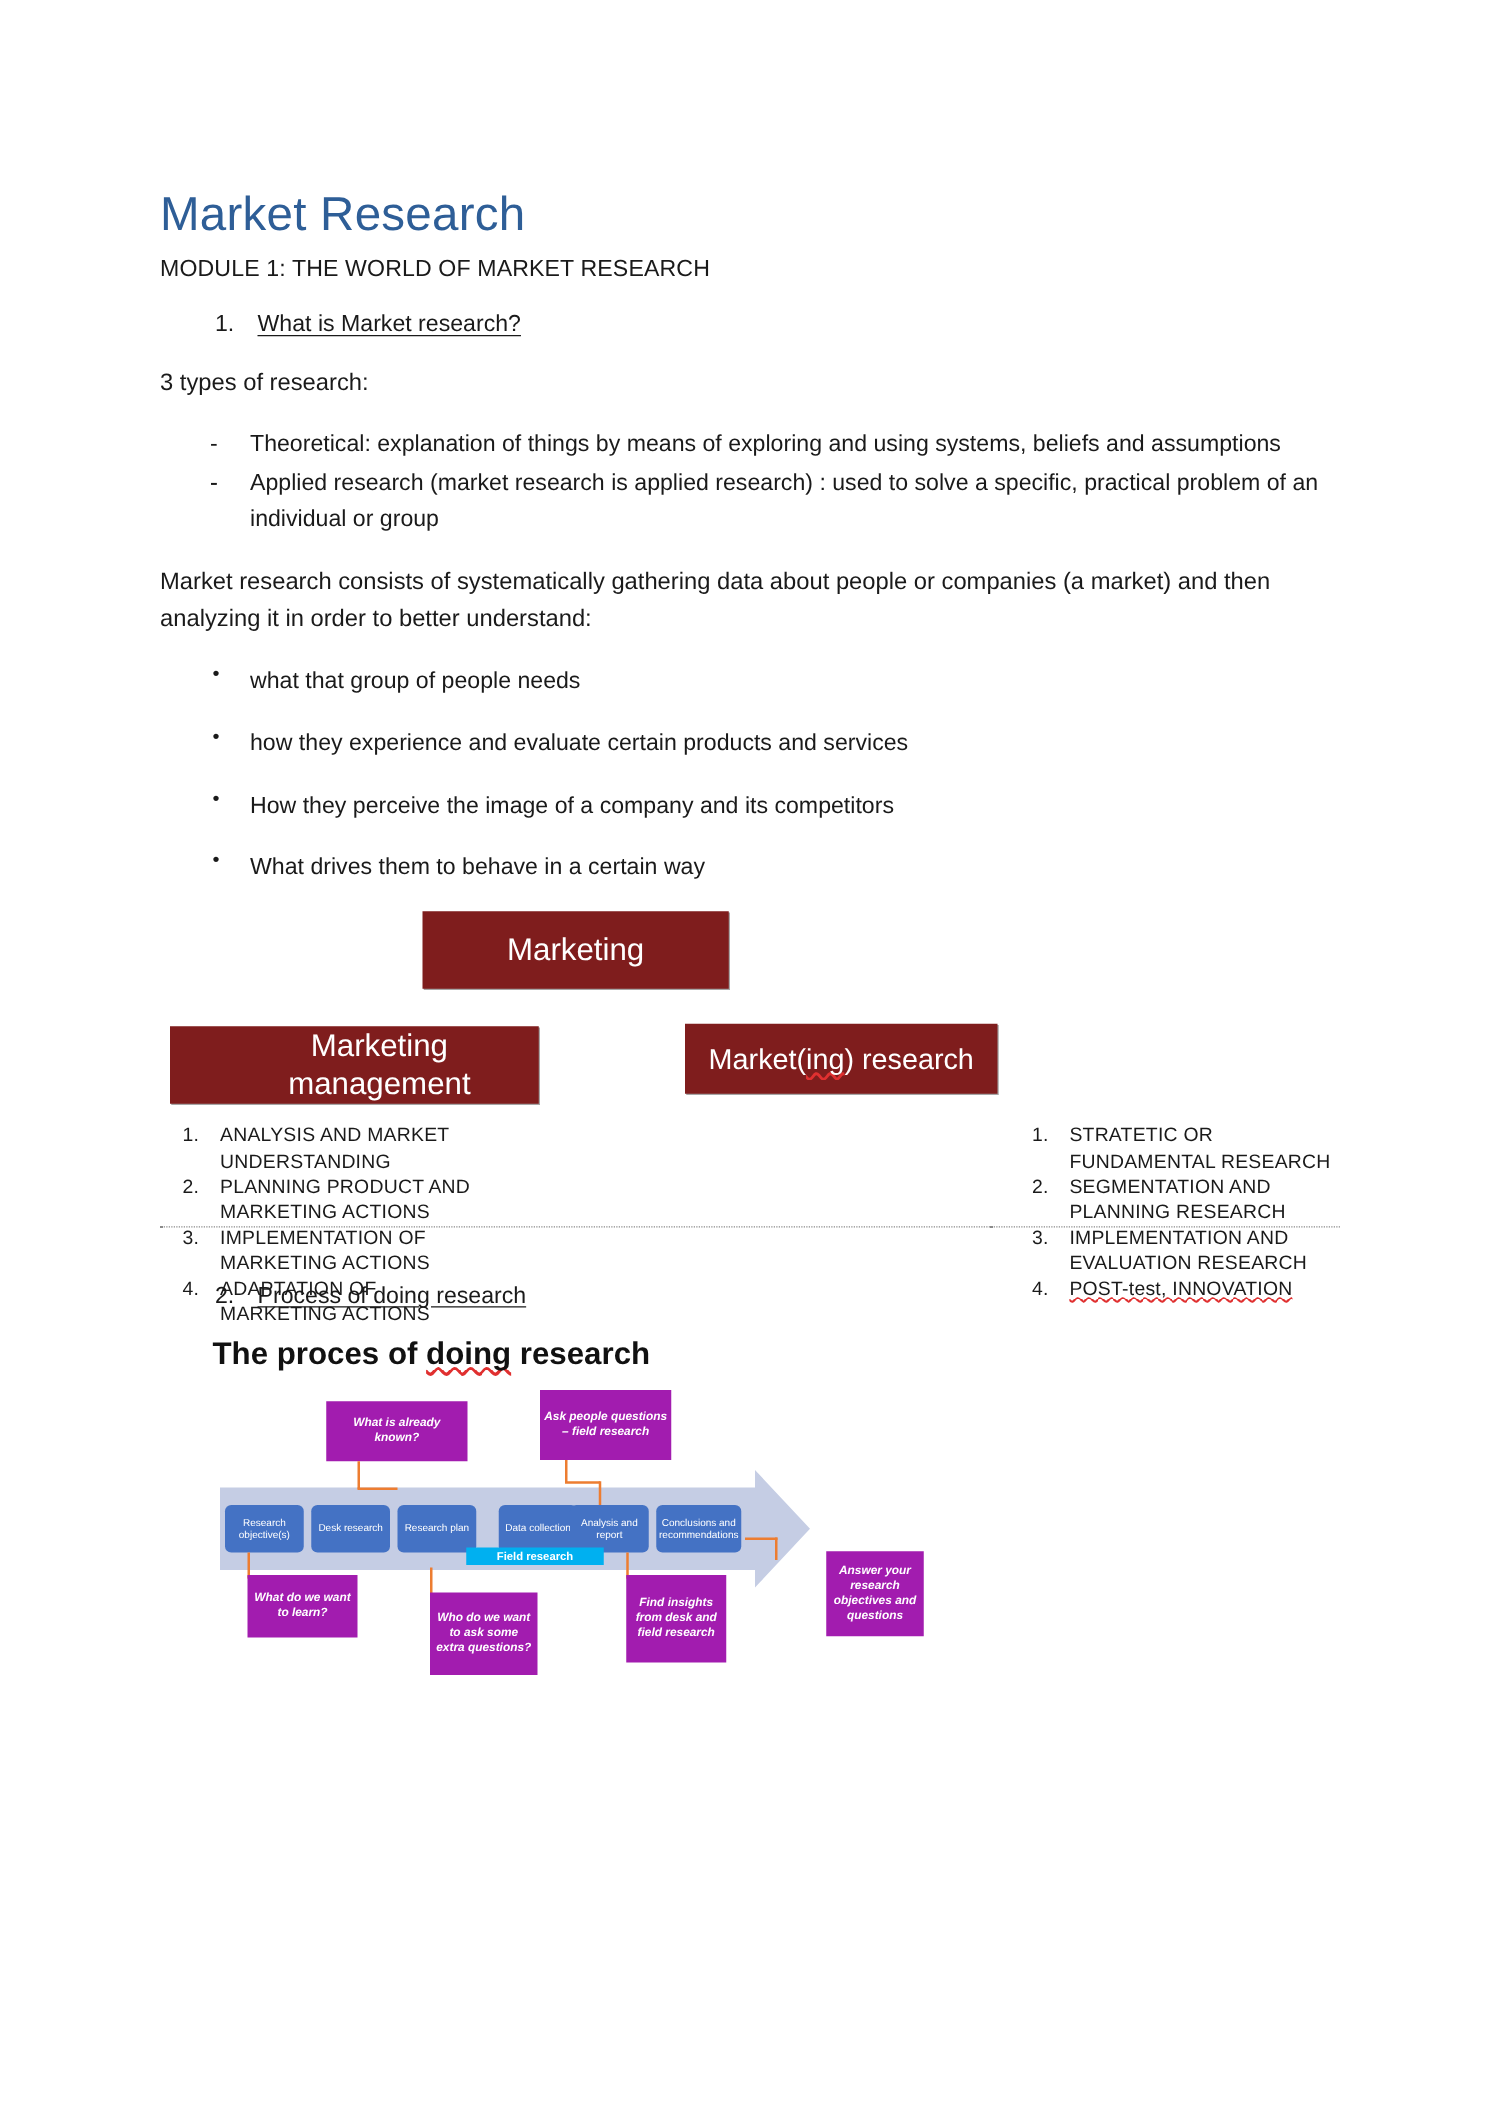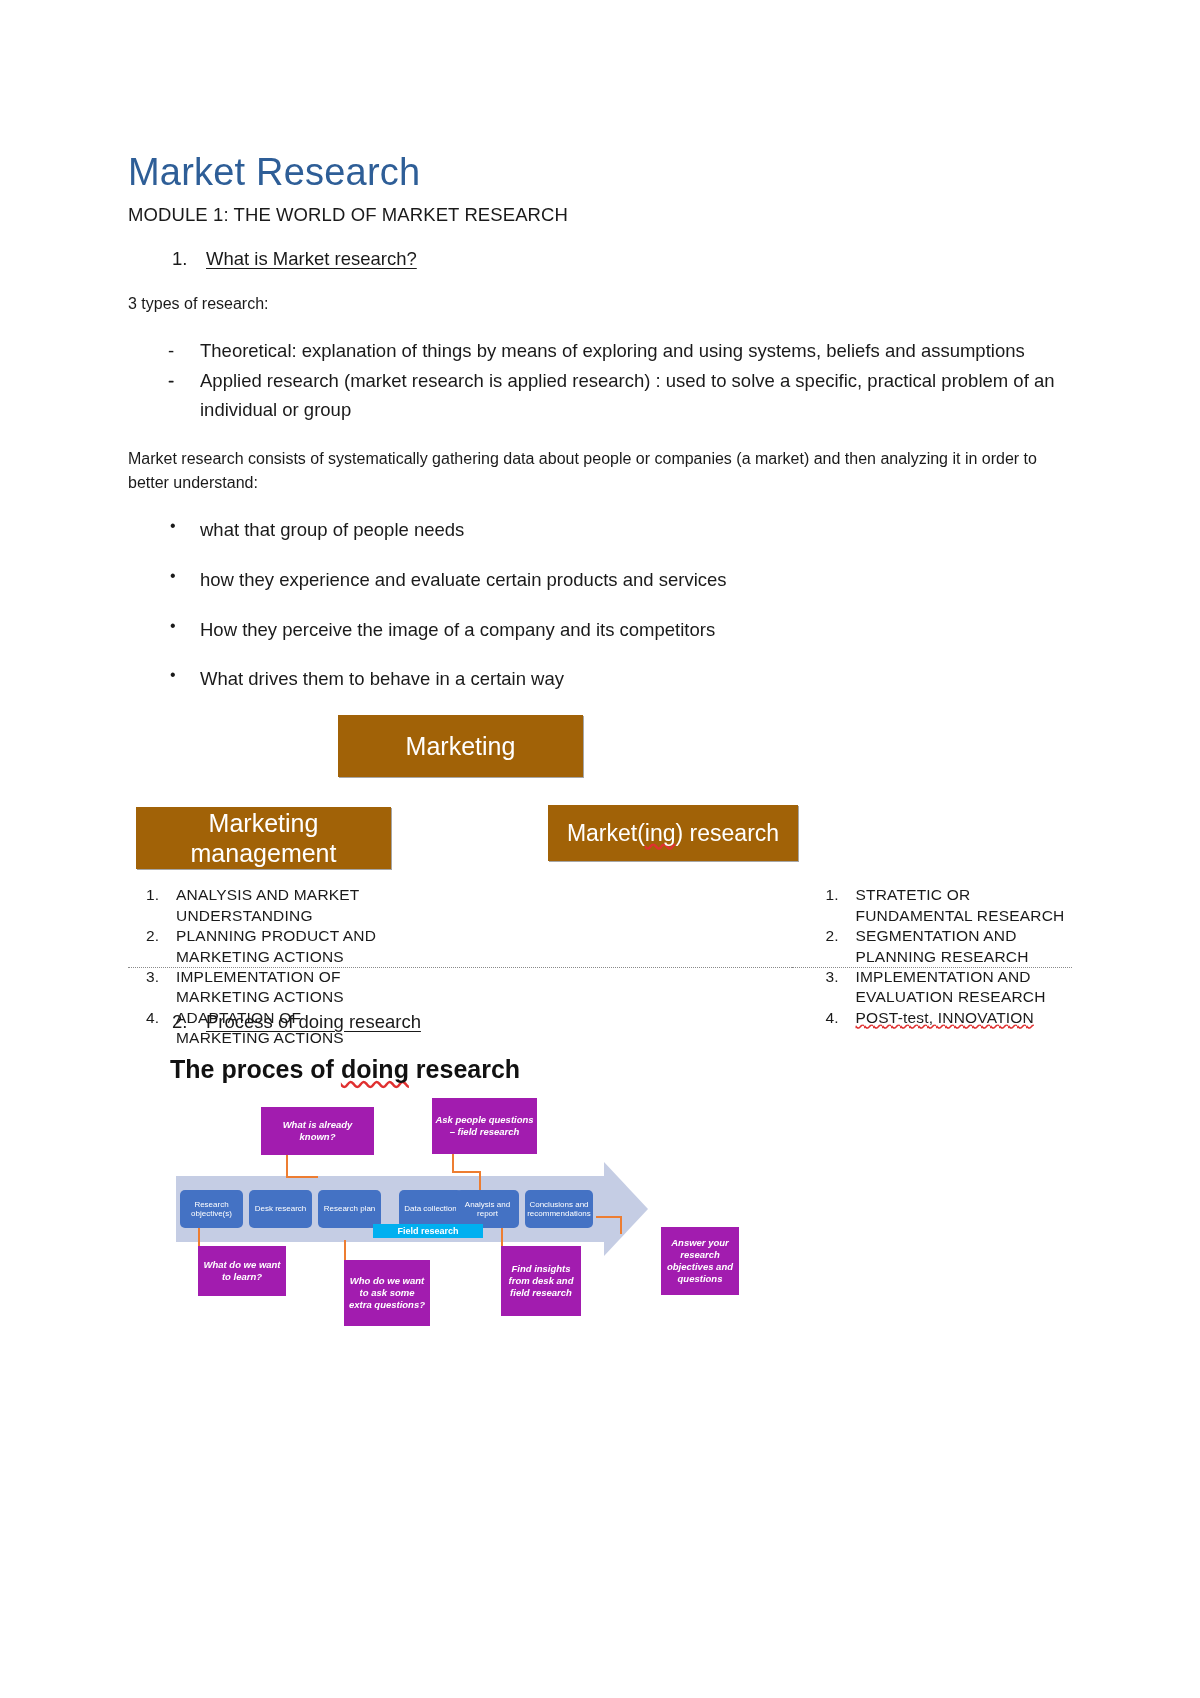--- a/index.html
+++ b/index.html
@@ -35,21 +35,21 @@
   }
   .numbered-heading .num{
     position:absolute;left:44px;top:0;
   }
   .numbered-heading .label{
     margin-left:30px;
     text-decoration:underline;
     text-underline-offset:3px;
   }
   p.body-text{
-    font-size:16px;
+    font-size:19px;
     margin:0 0 20px 0;
     line-height:1.55;
   }
   ul.dash-list{
     list-style:none;margin:0 0 22px 0;padding:0;
   }
   ul.dash-list li{
     position:relative;
     padding-left:72px;
     font-size:18.5px;
@@ -70,30 +70,30 @@
     margin-bottom:22px;
   }
   ul.bullet-list li .bul{
     position:absolute;left:42px;top:-2px;font-size:16px;
   }
 
   
   .mkt-diagram{position:relative;height:268px;margin-top:22px;}
   .mkt-box{
     position:absolute;
-    background:#a16207;
+    background:#7f1d1d;
     color:#ffffff;
     display:flex;align-items:center;justify-content:center;
     text-align:center;
     font-size:25px;
     line-height:1.22;
     box-shadow:1px 1px 0 rgba(0,0,0,.35);
   }
   .mkt-top{left:210px;top:0;width:245px;height:62px;}
-  .mkt-left{left:8px;top:92px;width:255px;height:62px;}
+  .mkt-left{left:8px;top:92px;width:255px;height:62px;padding-left:40px;}
   .mkt-right{left:420px;top:90px;width:250px;height:56px;font-size:23px;}
   .squig{
     text-decoration:underline wavy #e03030;
     text-decoration-skip-ink:none;
     text-underline-offset:2px;
   }
   .mkt-cols{position:absolute;top:170px;left:0;width:944px;display:flex;}
   .mkt-col{width:430px;}
   .mkt-col.right{margin-left:-10px;padding-left:425px;}
   ol.caps-list{

